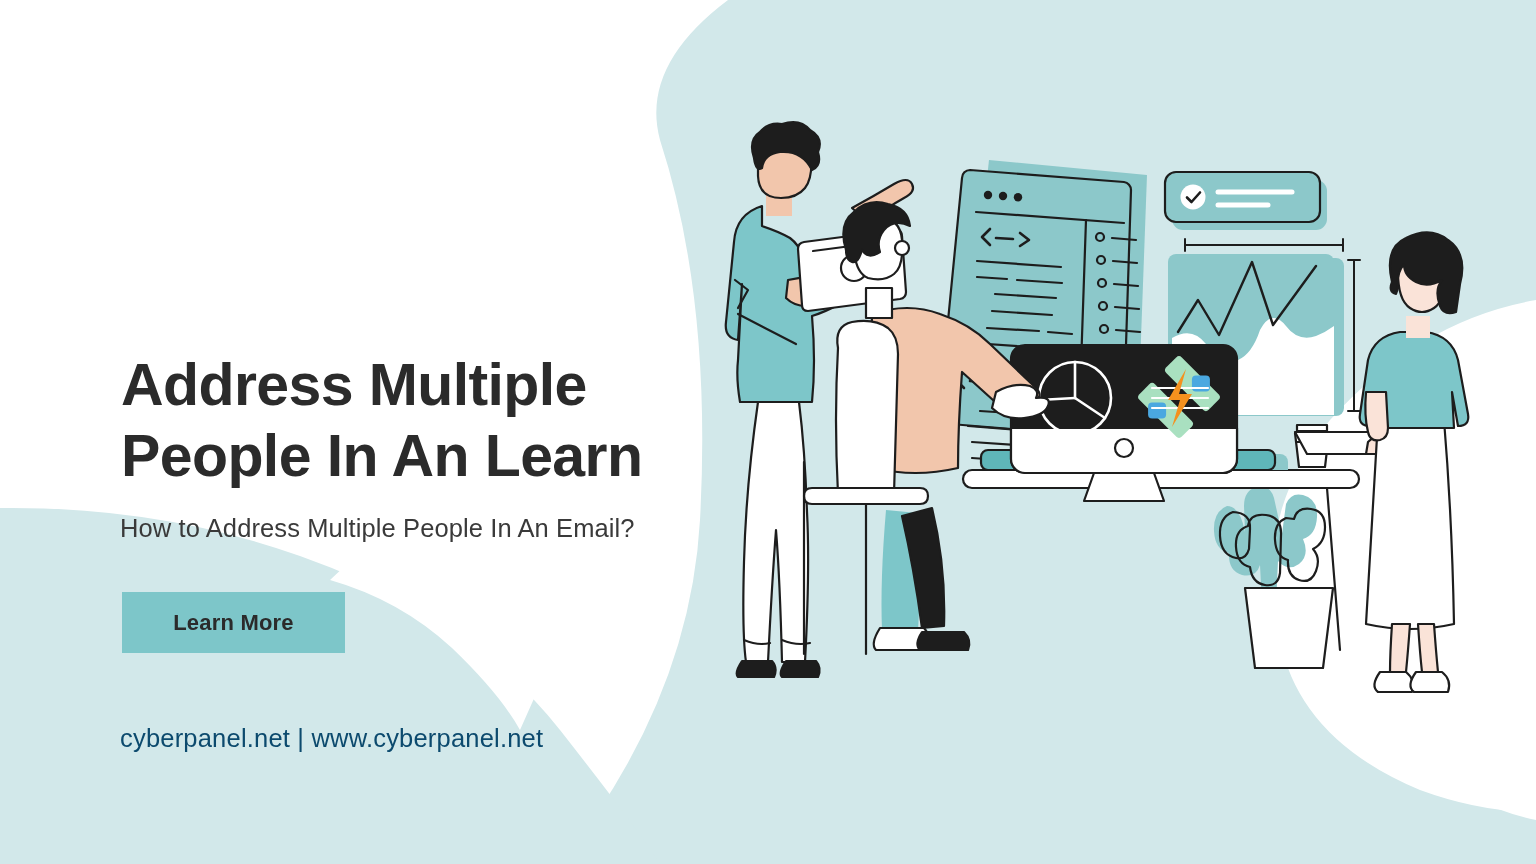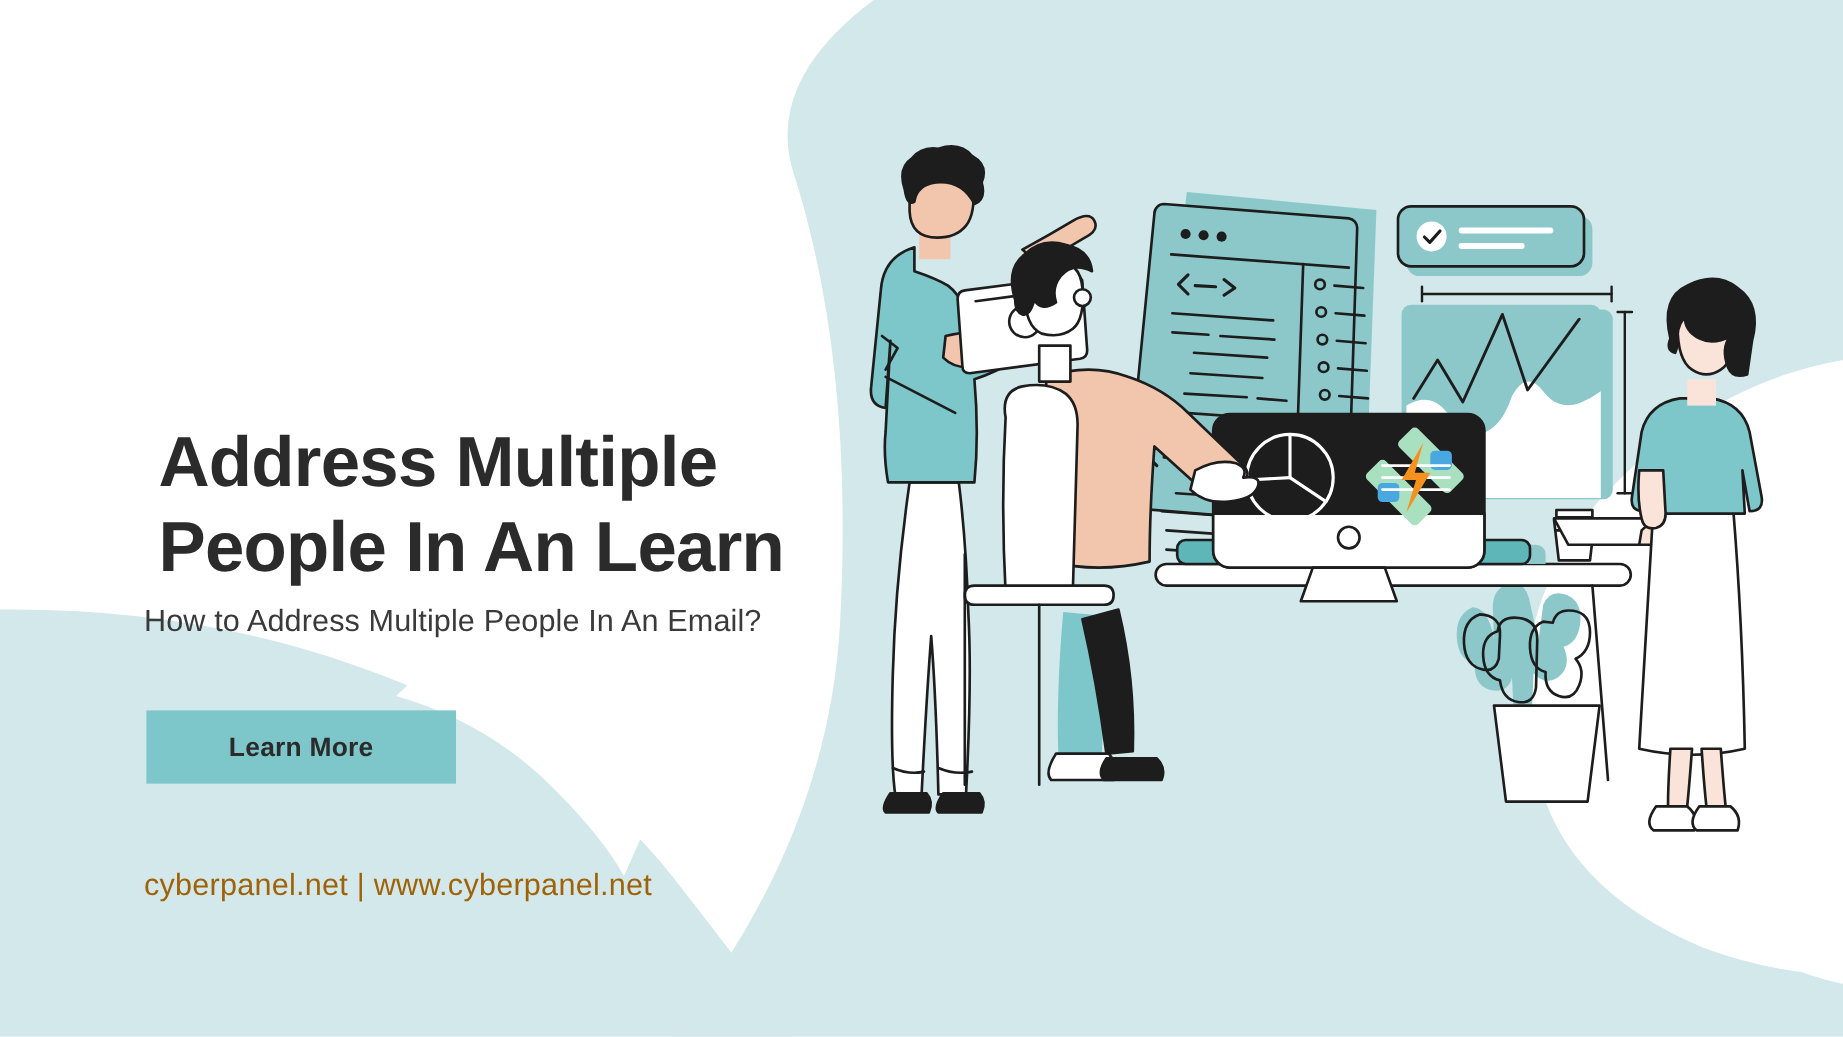--- a/index.html
+++ b/index.html
@@ -9,40 +9,40 @@
     font-family:"Liberation Sans", sans-serif;
     position:relative;
   }
   .stage{position:absolute;inset:0;width:1536px;height:864px;}
   .bg-svg{position:absolute;left:0;top:0;width:1536px;height:864px;}
   .illo{position:absolute;left:700px;top:120px;width:836px;height:610px;}
 
   
   .content{position:absolute;left:0;top:0;width:740px;height:864px;}
   .headline{
-    position:absolute;left:132px;top:310px;width:620px;
+    position:absolute;left:121px;top:310px;width:620px;
     font-size:59px;line-height:1.22;font-weight:bold;
     letter-spacing:-0.6px;color:#2b2b2b;
   }
   .headline .l2{display:block;}
   .subhead{
-    position:absolute;left:120px;top:474px;width:560px;
+    position:absolute;left:120px;top:484px;width:560px;
     font-size:25.5px;line-height:1.42;color:#3a3a3a;font-weight:400;
     letter-spacing:0.1px;
   }
   .cta{
-    position:absolute;left:122px;top:592px;width:258px;height:61px;
+    position:absolute;left:122px;top:592px;width:223px;height:61px;
     background:#7dc6c9;border:0;padding:0;cursor:pointer;
     display:flex;align-items:center;justify-content:center;
     font-family:"Liberation Sans", sans-serif;
     font-size:22px;font-weight:bold;color:#2b2b2b;letter-spacing:0.2px;
   }
   .footer-url{
     position:absolute;left:120px;top:724px;
-    font-size:25.5px;color:#a16207;letter-spacing:0.2px;font-weight:400;
+    font-size:25.5px;color:#0c4a6e;letter-spacing:0.2px;font-weight:400;
   }
 </style>
 </head>
 <body>
 
 <div class="stage">
 
   <svg class="bg-svg" viewBox="0 0 1536 864" aria-hidden="true">
 
     <path fill="#d2e8ea" d="M728 0 H1536 V300 Q1420 320 1330 420 Q1250 520 1280 640 Q1300 740 1420 790 Q1480 812 1536 812 V864 H560 Q690 700 700 520 Q712 300 660 140 Q640 66 728 0 Z"></path>

